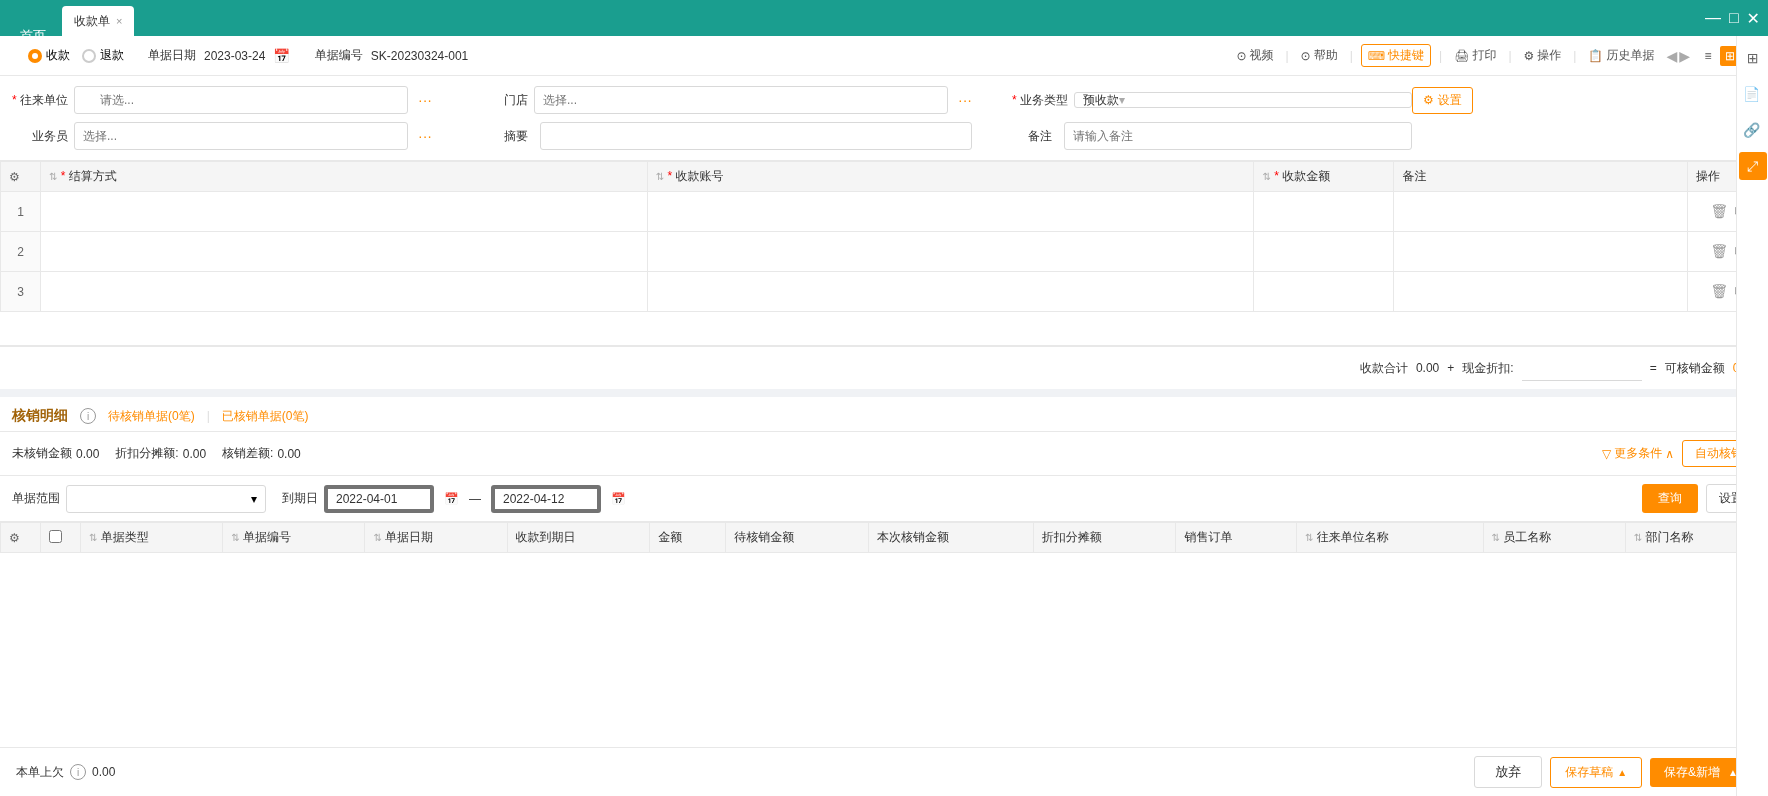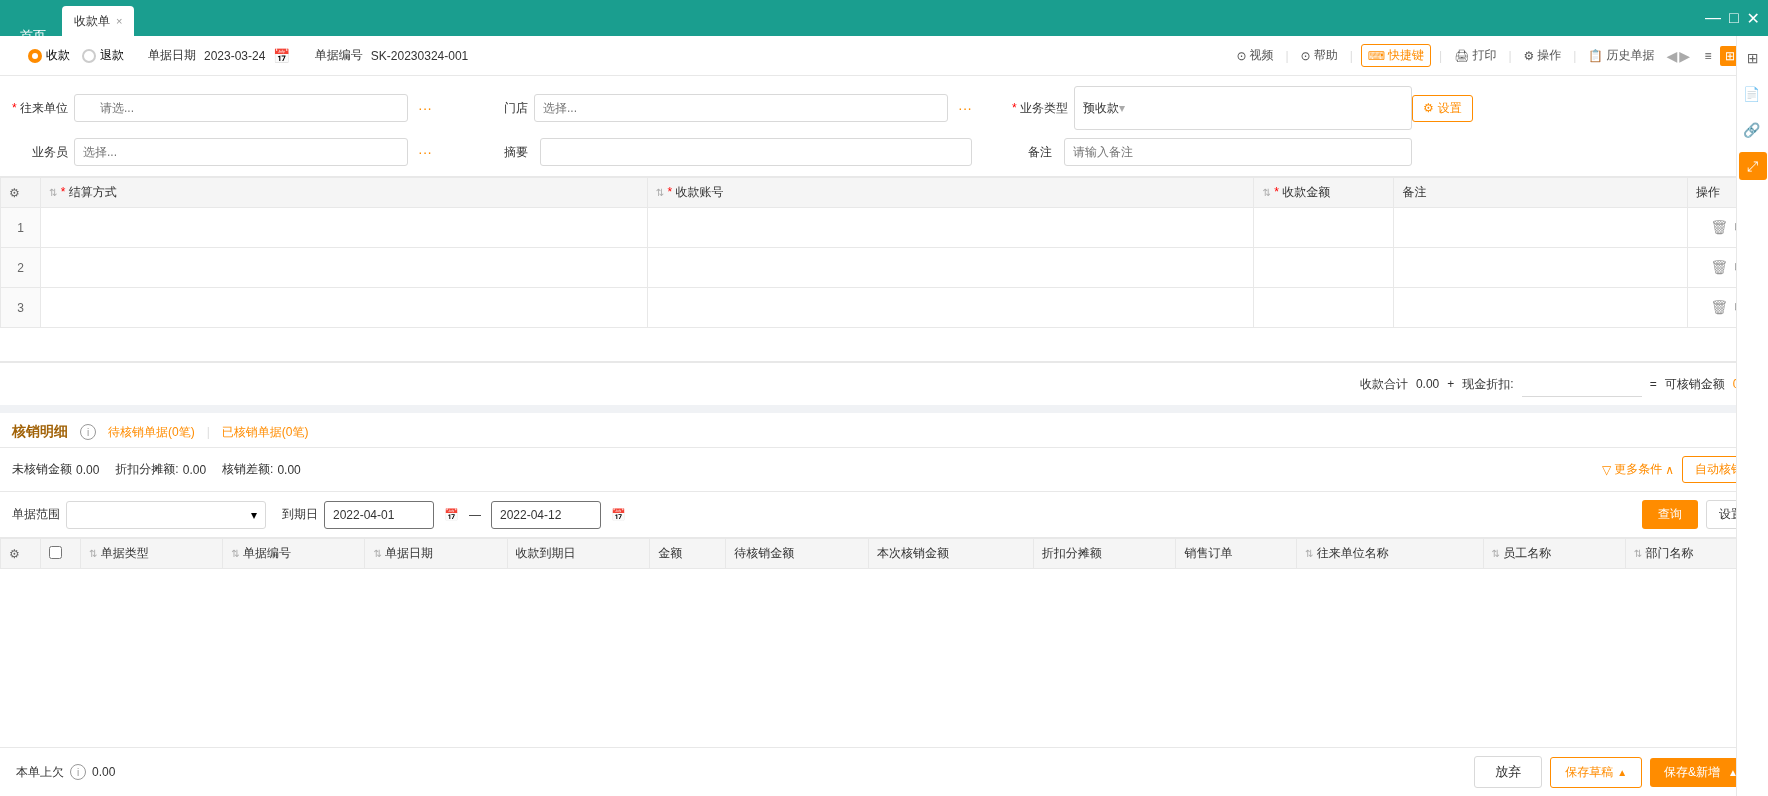--- a/index.html
+++ b/index.html
@@ -56,21 +56,21 @@
     .form-row { display: flex; align-items: center; gap: 0; margin-bottom: 8px; }
     .form-field { display: flex; align-items: center; gap: 6px; flex: 1; }
     .field-label { color: #333; white-space: nowrap; min-width: 56px; text-align: right; }
     .field-label.required::before { content: '* '; color: #f00; }
     .field-input {
       flex: 1; height: 28px; border: 1px solid #d9d9d9; border-radius: 3px; padding: 0 8px;
       color: #bbb; outline: none; font-size: 12px; background: #fff;
     }
     .field-more { color: #ff8c00; cursor: pointer; margin-left: 4px; font-size: 14px; }
     .field-select {
-      flex: 1; height: 44px; border: 1px solid #d9d9d9; border-radius: 3px; padding: 0 8px;
+      flex: 1; height: 16px; border: 1px solid #d9d9d9; border-radius: 3px; padding: 0 8px;
       color: #bbb; background: #fff; outline: none; font-size: 12px; display: flex; align-items: center; cursor: pointer; position: relative;
     }
     .field-select-arrow { color: #aaa; }
     .field-select-filled { color: #333; }
     .settings-btn {
       background: #fff; border: 1px solid #ff8c00; color: #ff8c00; border-radius: 3px;
       padding: 4px 10px; cursor: pointer; display: flex; align-items: center; gap: 4px; font-size: 12px;
     }
     .form-row-2 { display: flex; align-items: center; gap: 0; }
     .summary-label { color: #333; white-space: nowrap; min-width: 56px; text-align: right; }
@@ -133,21 +133,21 @@
 
     
     .filter-row { padding: 8px 12px; display: flex; align-items: center; gap: 16px; border-bottom: 1px solid #e8e8e8; }
     .filter-field { display: flex; align-items: center; gap: 6px; }
     .filter-label { color: #333; white-space: nowrap; }
     .filter-select {
       width: 200px; height: 28px; border: 1px solid #d9d9d9; border-radius: 3px;
       padding: 0 8px; display: flex; align-items: center; justify-content: space-between; cursor: pointer;
     }
     .filter-date-input {
-      height: 28px; border: 1px solid #737373; border-radius: 3px; padding: 0 8px;
+      height: 28px; border: 4px solid #737373; border-radius: 3px; padding: 0 8px;
       outline: none; font-size: 12px; width: 110px; color: #333;
     }
     .date-icon { color: #aaa; cursor: pointer; margin-left: 4px; }
     .date-separator { color: #333; margin: 0 4px; }
     .query-btn {
       background: #ff8c00; border: none; color: #fff; border-radius: 3px;
       padding: 5px 16px; cursor: pointer; font-size: 12px; margin-left: auto;
     }
     .set-btn {
       background: #fff; border: 1px solid #d9d9d9; color: #333; border-radius: 3px;

